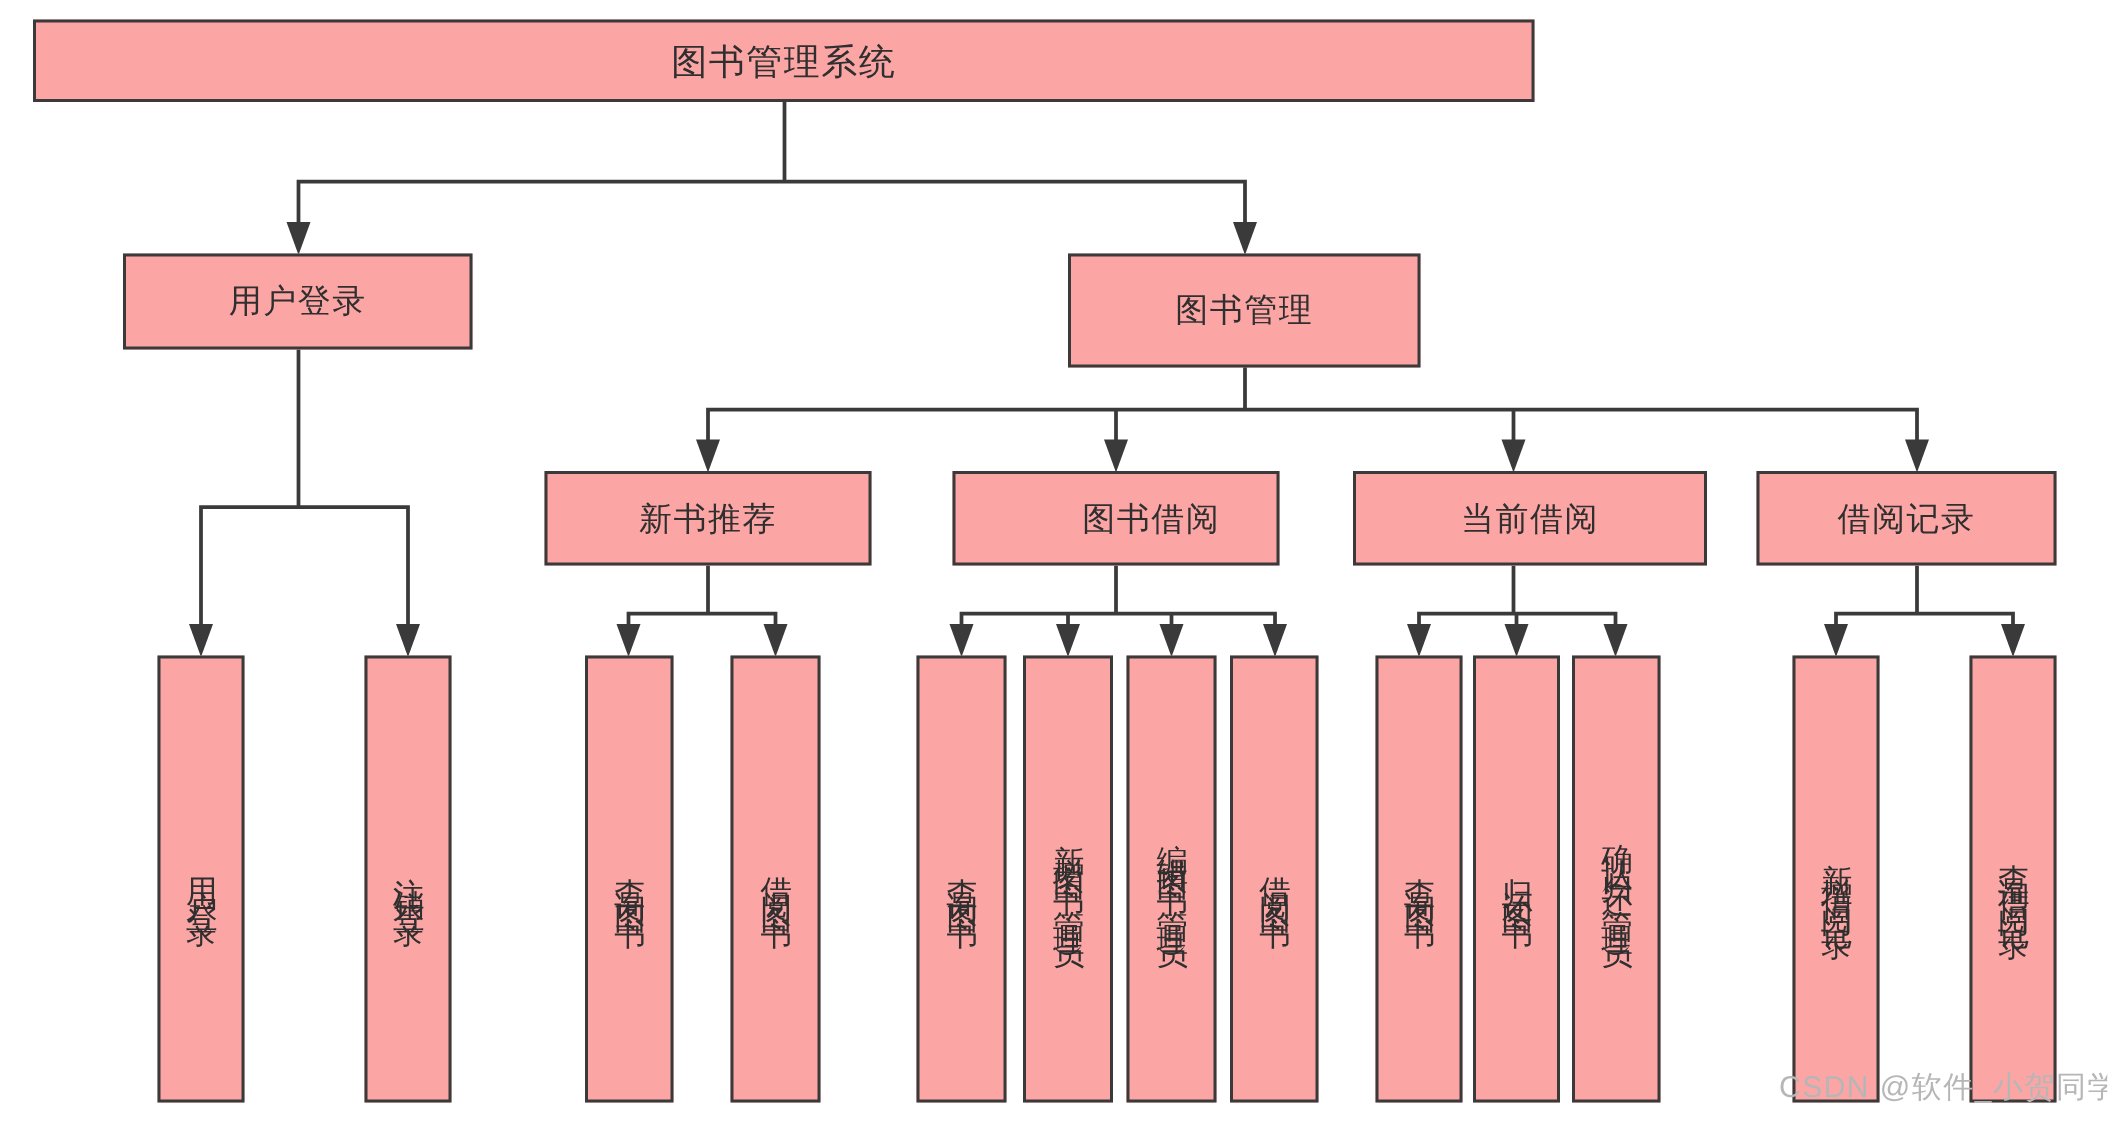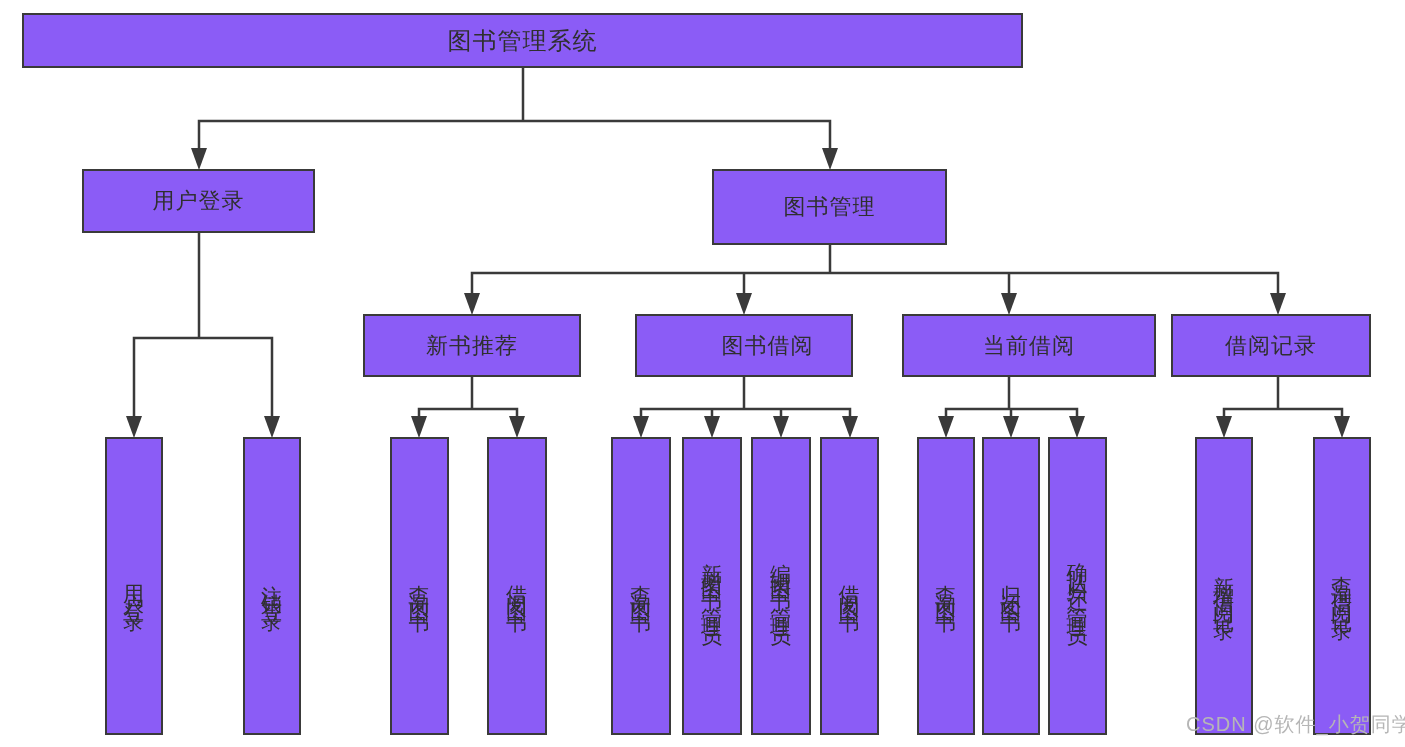--- a/index.html
+++ b/index.html
@@ -18,21 +18,21 @@
   .wires {
     position: absolute;
     left: 0;
     top: 0;
     z-index: 1;
   }
   .node {
     position: absolute;
     box-sizing: border-box;
     border: 2.5px solid #3a3a3a;
-    background: #8b5cf6;
+    background: #fca5a5;
     display: flex;
     align-items: center;
     justify-content: center;
     color: #2f2f2f;
     z-index: 2;
     text-align: right;
   }
   .hnode {
     font-size: 22px;
     letter-spacing: 1px;
@@ -114,21 +114,21 @@
   <div class="node hnode" style="left:712px; top:169px; width:235px; height:76px;">
     <span>图书管理</span>
   </div>
 
   <div class="node hnode" style="left:363px; top:314px; width:218px; height:63px;">
     <span>新书推荐</span>
   </div>
   <div class="node hnode" style="left:635px; top:314px; width:218px; height:63px;padding-left:47px;">
     <span>图书借阅</span>
   </div>
-  <div class="node hnode" style="left:902px; top:314px; width:254px; height:63px;">
+  <div class="node hnode" style="left:902px; top:314px; width:236px; height:63px;">
     <span>当前借阅</span>
   </div>
   <div class="node hnode" style="left:1171px; top:314px; width:200px; height:63px;">
     <span>借阅记录</span>
   </div>
 
   <div class="node vnode" style="left:105px; width:58px;">
     <span>用户登录</span>
   </div>
   <div class="node vnode" style="left:243px; width:58px;">

